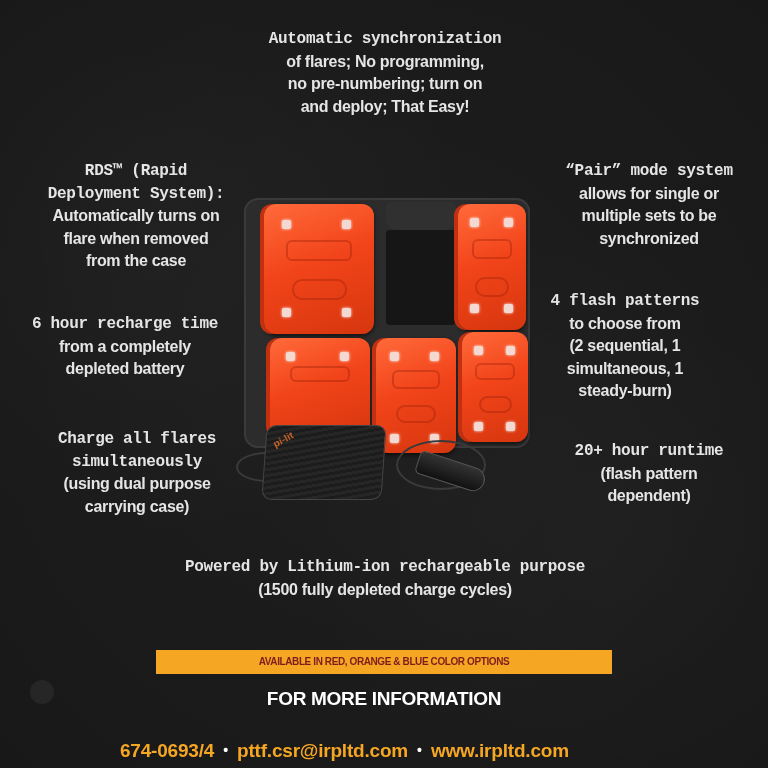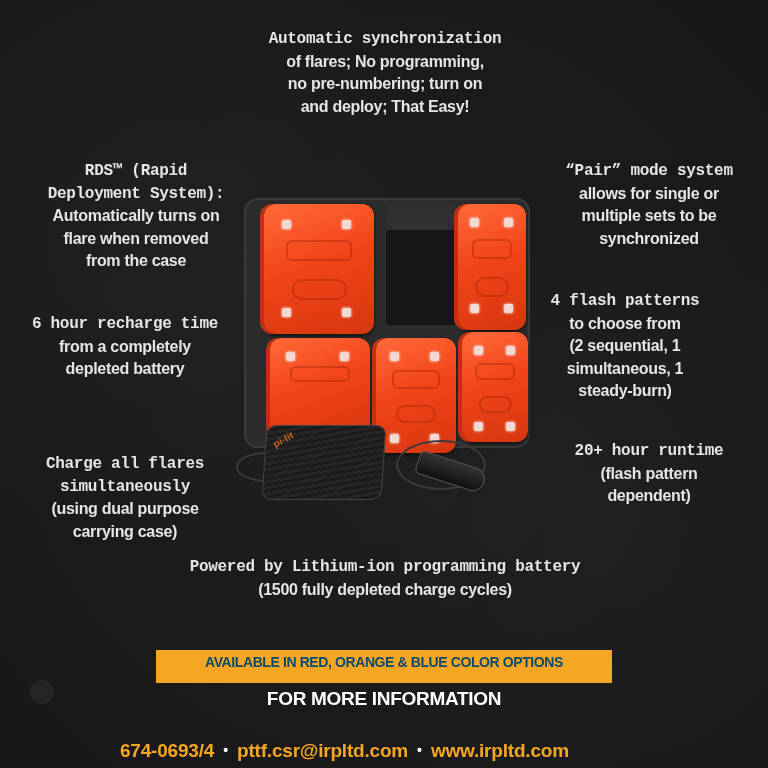--- a/index.html
+++ b/index.html
@@ -21,34 +21,34 @@
     font-size: 16px;
     line-height: 22.5px;
     letter-spacing: -0.3px;
   }
   .hl { color: #e5e5e5; display: block; font-family: Liberation Mono, monospace; }
   .wt { color: #e5e5e5; display: block; }
 
   #feat-sync { left: 250px; top: 28px; width: 270px; }
   #feat-rds { left: 0px; top: 160px; width: 250px; margin-left: 11px; }
   #feat-recharge { left: 0px; top: 313px; width: 250px; }
-  #feat-charge { left: 0px; top: 428px; width: 250px; margin-top: 25px; }
+  #feat-charge { left: 12px; top: 428px; width: 250px; }
   #feat-pair { left: 530px; top: 160px; width: 238px; }
   #feat-flash { left: 530px; top: 290px; width: 190px; }
   #feat-runtime { left: 530px; top: 440px; width: 238px; }
   #feat-battery { left: 150px; top: 556px; width: 470px; }
 
   .color-banner {
     position: absolute;
     left: 156px; top: 650px;
-    width: 456px; height: 33px;
+    width: 456px; height: 24px;
     background: #f5a623;
-    color: #0c4a6e;
+    color: #7f1d1d;
     font-weight: bold;
-    font-size: 14px;
+    font-size: 10px;
     line-height: 24px;
     text-align: center;
     letter-spacing: -0.4px;
   }
   .info-title {
     position: absolute;
     left: 150px; top: 688px; width: 468px;
     text-align: center; font-weight: bold; font-size: 19px;
     color: #ffffff; letter-spacing: -0.3px;
   }
@@ -218,21 +218,21 @@
 
   <div class="cable" style="left:160px;top:250px;width:90px;height:50px;"></div>
   <div class="cable" style="left:0px;top:262px;width:60px;height:30px;"></div>
   <div class="charger">
     <span class="charger-brand">pi-lit</span>
   </div>
   <div class="car-plug"></div>
 </div>
 
 <div class="block" id="feat-battery">
-  <span class="hl">Powered by Lithium-ion programming battery</span>
+  <span class="hl">Powered by Lithium-ion rechargeable purpose</span>
   <span class="wt">(1500 fully depleted charge cycles)</span>
 </div>
 
 <div class="color-banner">AVAILABLE IN RED, ORANGE &amp; BLUE COLOR OPTIONS</div>
 
 <div class="info-title">FOR MORE INFORMATION</div>
 
 <div class="contact">
   <span>674-0693/4</span>
   <span class="dot">•</span>

